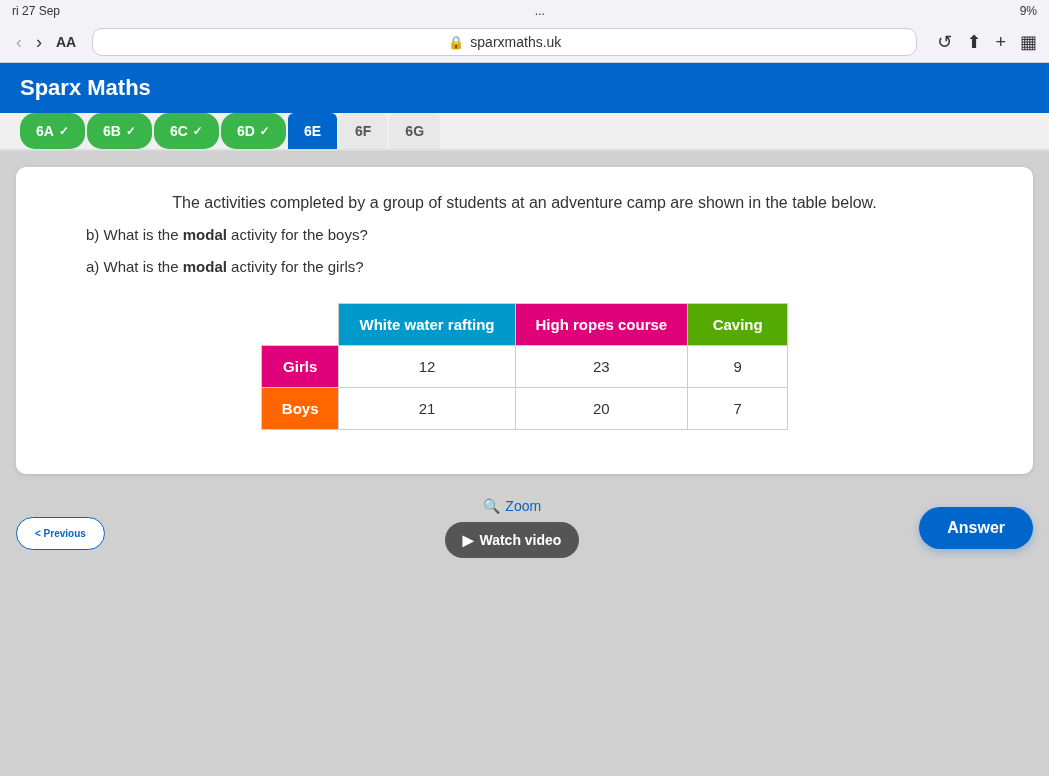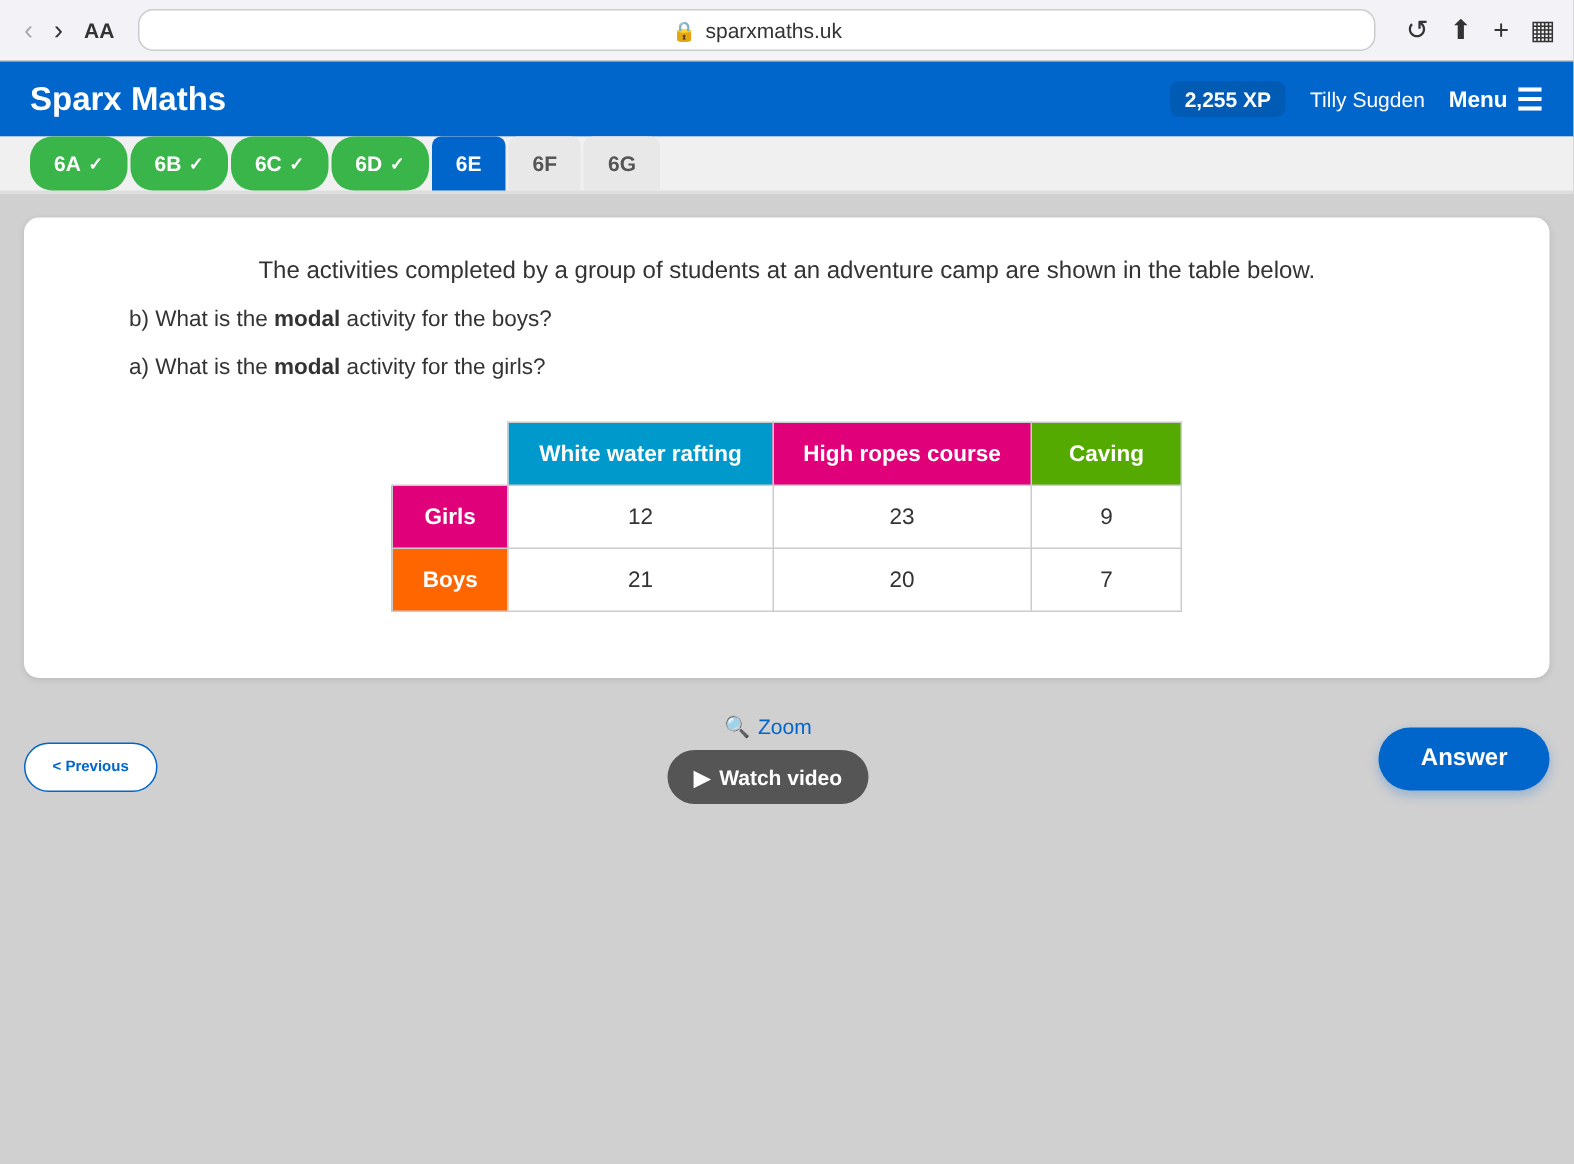--- a/index.html
+++ b/index.html
@@ -276,20 +276,25 @@
       font-size: 16px;
       font-weight: 600;
       cursor: pointer;
       box-shadow: 0 3px 8px rgba(0,102,204,0.3);
     }
   </style>
 </head>
 <body>
 
 <div class="browser-chrome">
+  <div class="status-bar">
+    <span>ri 27 Sep</span>
+    <span>...</span>
+    <span>9%</span>
+  </div>
   <div class="nav-bar">
     <div class="nav-arrows">
       <span class="nav-arrow">‹</span>
       <span class="nav-arrow active">›</span>
     </div>
     <span class="aa-label">AA</span>
     <div class="url-bar">
       <span class="lock-icon">🔒</span>
       <span>sparxmaths.uk</span>
     </div>
@@ -297,28 +302,20 @@
       <span class="browser-action">↺</span>
       <span class="browser-action">⬆</span>
       <span class="browser-action">+</span>
       <span class="browser-action">▦</span>
     </div>
   </div>
 </div>
 
 <div class="sparx-header">
   <span class="sparx-logo">Sparx Maths</span>
-  <div class="sparx-user-info">
-    <span class="xp-badge">2,255 XP</span>
-    <span>Tilly Sugden</span>
-    <div class="menu-btn">
-      <span>Menu</span>
-      <span class="hamburger">☰</span>
-    </div>
-  </div>
 </div>
 
 <div class="tabs-bar">
   <div class="tab completed">
     <span>6A</span>
     <span class="check-icon">✓</span>
   </div>
   <div class="tab completed">
     <span>6B</span>
     <span class="check-icon">✓</span>

